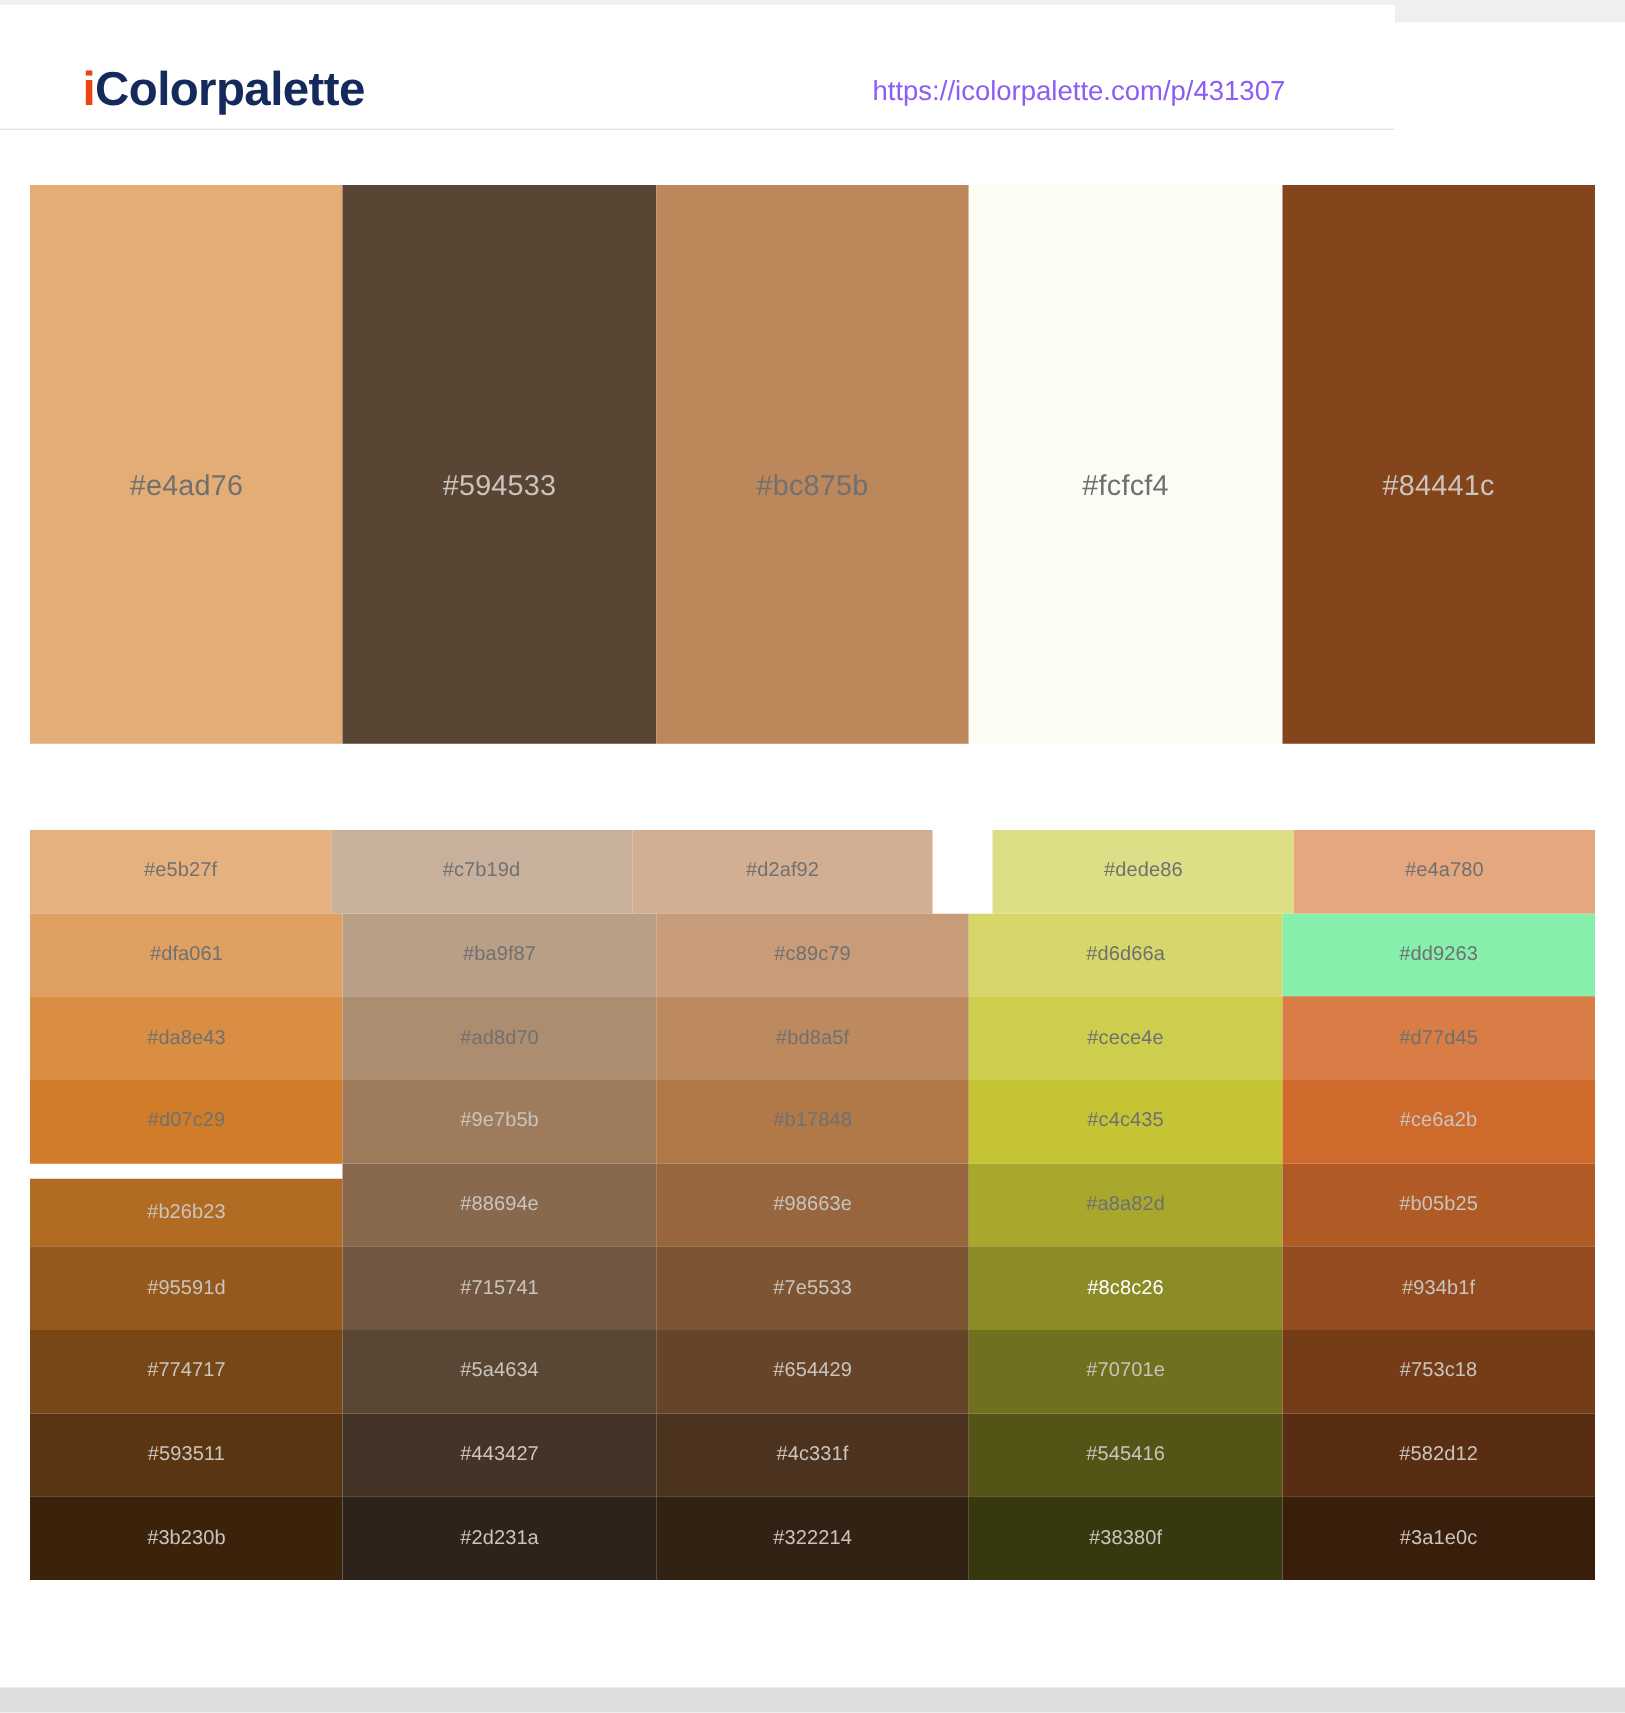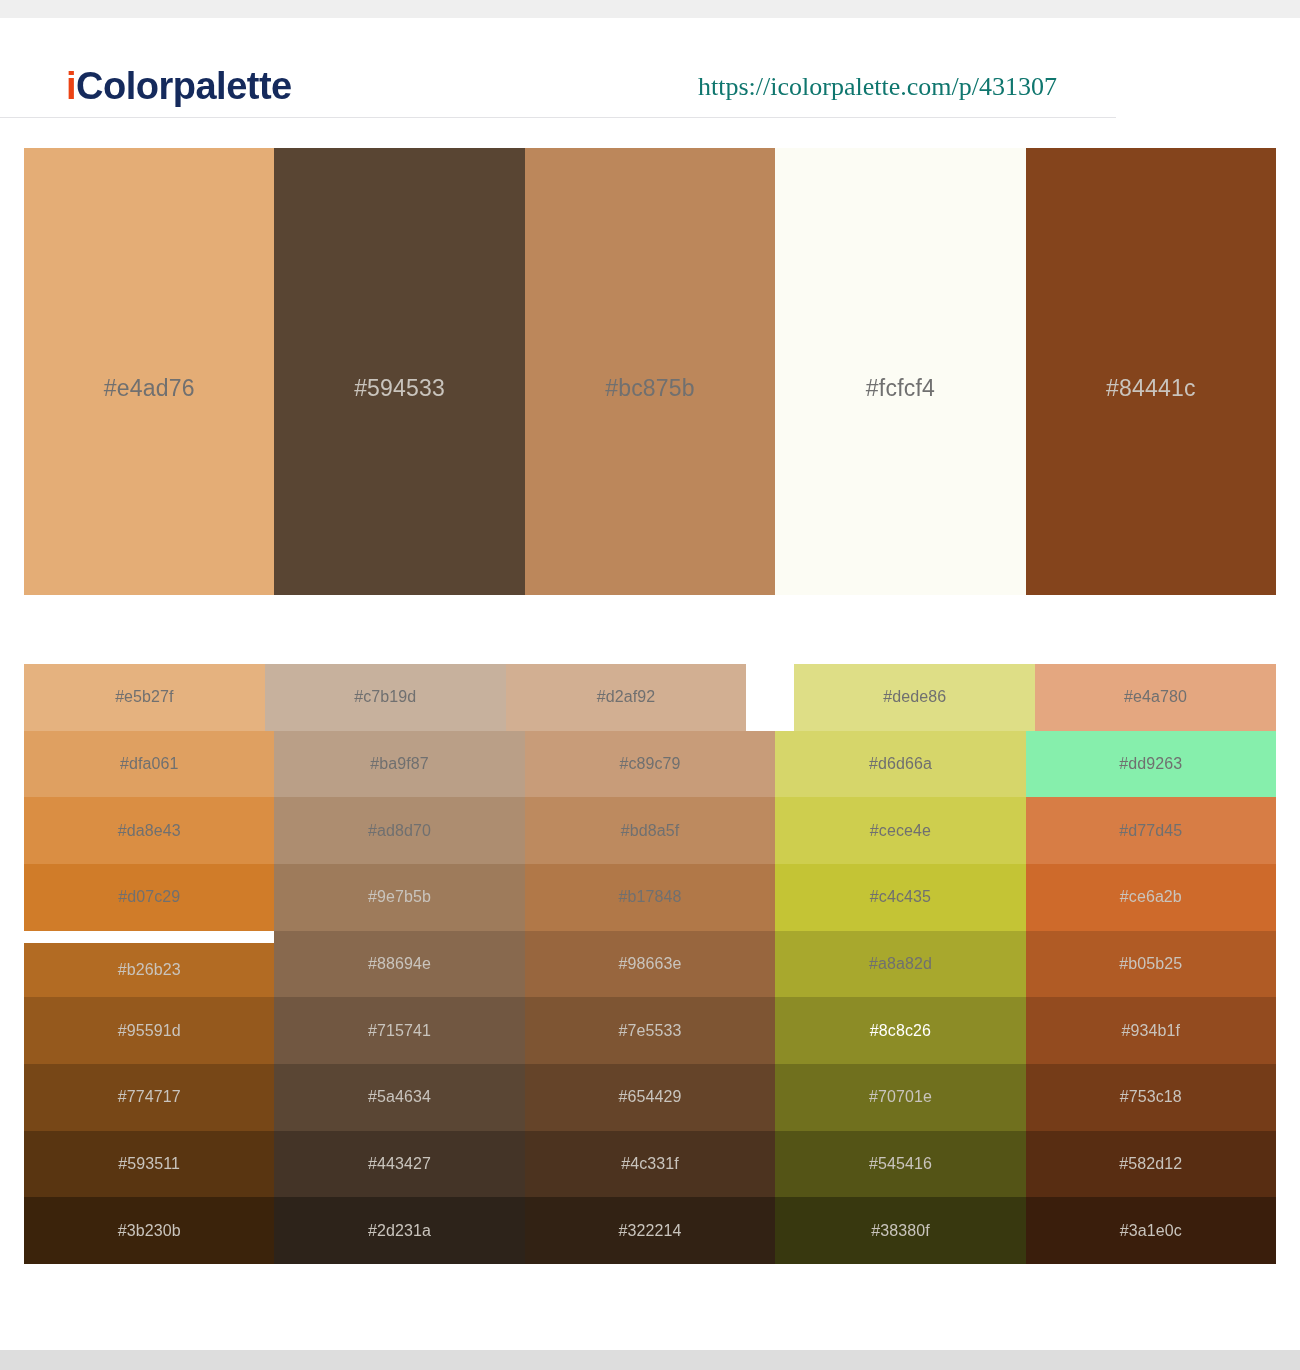--- a/index.html
+++ b/index.html
@@ -28,45 +28,44 @@
   .chrome-bottom {
     position: absolute;
     top: 1350px; left: 0;
     width: 1300px; height: 20px;
     background: #dddddd;
   }
 
   
   .header {
     position: absolute;
-    top: 18px; left: 0;
+    top: 4px; left: 0;
     width: 1116px; height: 100px;
     background: #ffffff;
     border-bottom: 1px solid #e3e3e6;
   }
   .logo {
     position: absolute;
     left: 66px; top: 46px;
     font-size: 38px;
     font-weight: bold;
     letter-spacing: -0.5px;
     line-height: 44px;
     white-space: nowrap;
   }
   .logo-i { color: #ec4314; }
   .logo-rest { color: #152a5c; }
 
   .url {
     position: absolute;
     left: 698px; top: 52px;
-    font-size: 26px;
-    color: #0f766e;
+    font-size: 22px;
+    color: #8b5cf6;
     line-height: 34px;
     white-space: nowrap;
-    font-family: Liberation Serif, serif;
   }
 
   
   .main-strip {
     position: absolute;
     left: 24px; top: 148px;
     width: 1252px; height: 447px;
     display: flex;
   }
   .main-swatch {

